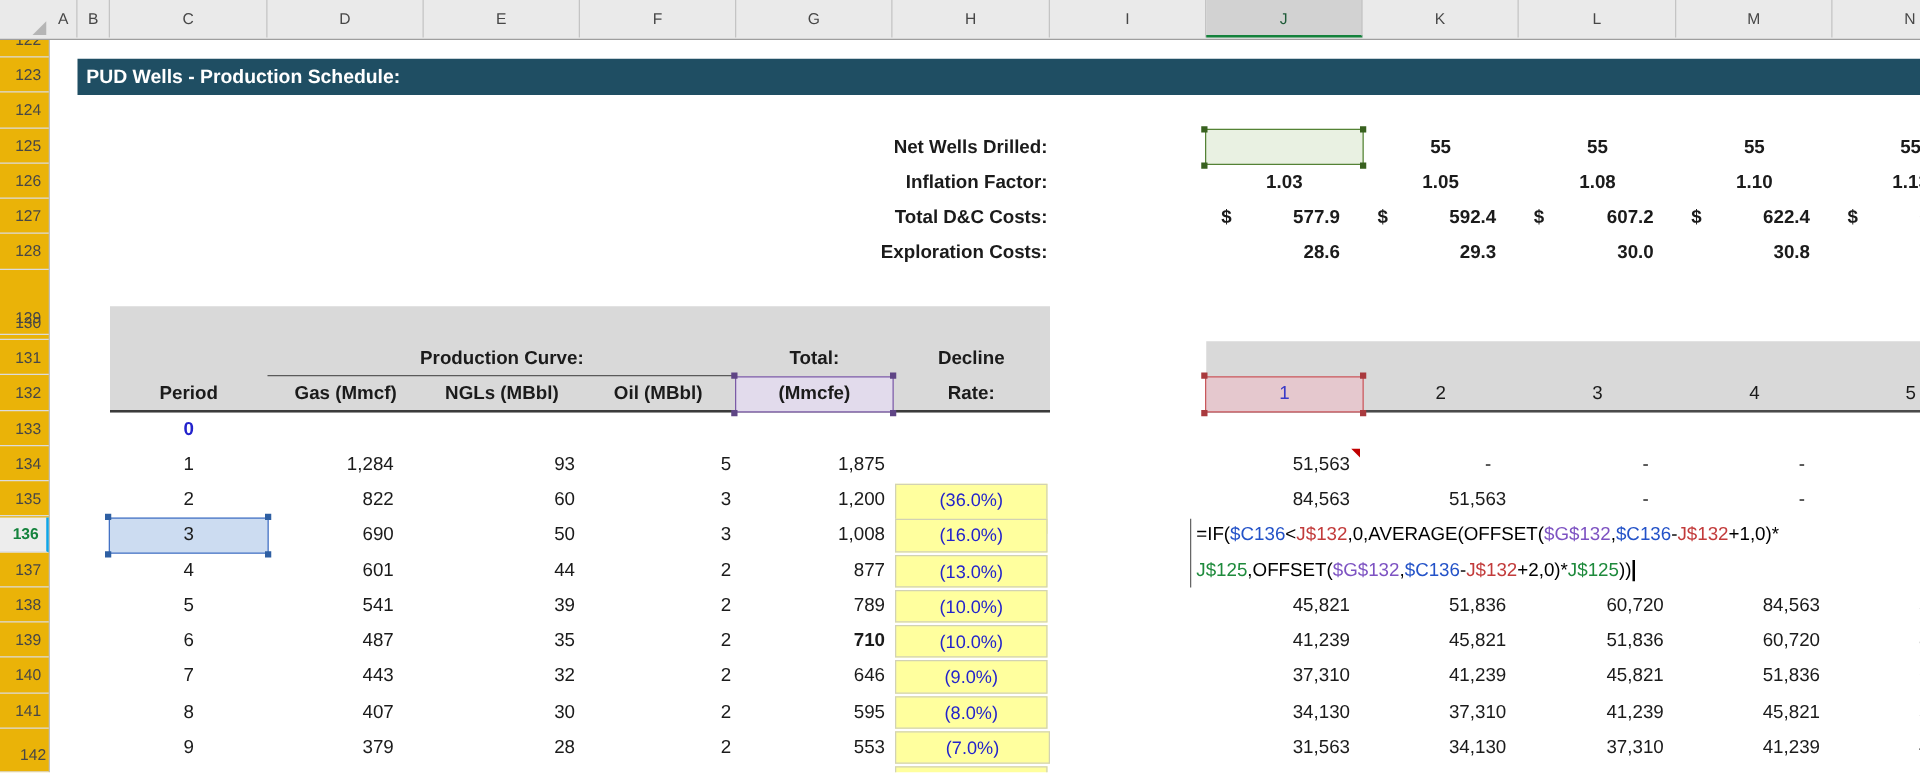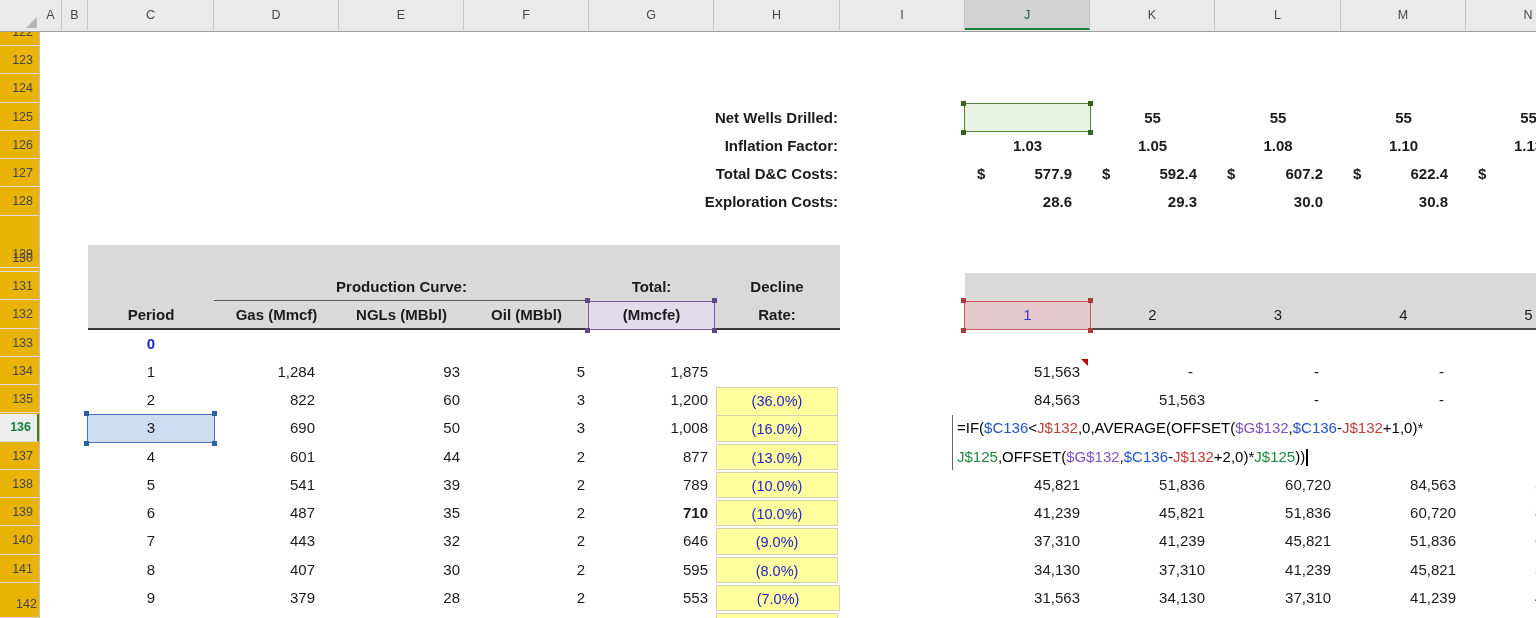--- a/index.html
+++ b/index.html
@@ -7,37 +7,38 @@
          font-family:"Liberation Sans", sans-serif;-webkit-font-smoothing:antialiased;}
   .cell{position:absolute;height:28px;line-height:28px;font-size:15px;color:#1b1b1b;white-space:nowrap;overflow:visible;}
   .bold{font-weight:bold;}
   .right{text-align:right;}
   .center{text-align:center;}
   .hdr-strip{position:absolute;left:0;top:0;width:1536px;height:31px;background:#EAEAEA;border-bottom:1px solid #9E9E9E;z-index:40;}
   .col-hdr{position:absolute;top:0;height:30px;line-height:30px;text-align:center;font-size:12.5px;color:#474747;border-right:1px solid #C4C4C4;box-sizing:border-box;}
   .col-hdr.sel{background:#D2D2D2;border-bottom:2px solid #14823C;color:#1E5B38;}
   .rowhdr-strip{position:absolute;left:0;top:31px;width:40px;height:587px;background:#eab308;border-right:1px solid #BFBFBF;z-index:30;box-sizing:border-box;}
   .row-hdr{position:absolute;left:0;width:39px;text-align:right;padding-right:6px;box-sizing:border-box;font-size:12.5px;color:#474747;border-bottom:1px solid #DCDCDC;}
-  .row-hdr.sel{color:#14823C;font-weight:bold;border-right:2px solid #4d7c0f;background:#EDEDED;}
+  .row-hdr.sel{color:#14823C;font-weight:bold;border-right:2px solid #0ea5e9;background:#EDEDED;}
   .corner{position:absolute;left:0;top:0;width:40px;height:31px;z-index:45;}
   .corner .tri{position:absolute;right:3px;bottom:3px;width:0;height:0;border-bottom:11px solid #B5B5B5;border-left:11px solid transparent;}
   .titlebar{position:absolute;left:62px;top:47px;width:1474px;height:29px;background:#1F4E63;color:#fff;font-weight:bold;font-size:15.5px;line-height:29px;padding-left:7px;box-sizing:border-box;}
   .grayblock{position:absolute;background:#D9D9D9;}
   .refbox{position:absolute;box-sizing:border-box;}
   .refbox .hd{position:absolute;width:5px;height:5px;}
   .yellow{position:absolute;background:#FFFF9E;border:1px solid #D2D2B4;box-sizing:border-box;text-align:center;color:#2323CC;font-size:14.5px;line-height:26px;}
   .formula-bg{position:absolute;background:#FFFFFF;border-left:1.5px solid #666;z-index:20;}
   .fline{position:absolute;height:28px;line-height:28px;font-size:15px;white-space:nowrap;z-index:21;}
   .caret{display:inline-block;width:1.5px;height:17px;background:#000;vertical-align:middle;margin-left:1px;}
   .ctri{position:absolute;width:0;height:0;border-top:7px solid #C00000;border-left:7px solid transparent;z-index:5;}
 </style>
 </head>
 <body>
 
 <div id="sheet">
+  <div class="titlebar">PUD Wells - Production Schedule:</div>
   <div class="hdr-strip" id="colHeaders">
       <div class="col-hdr" style="left: 40px; width: 22px;">A</div>
       <div class="col-hdr" style="left: 62px; width: 26px;">B</div>
       <div class="col-hdr" style="left: 88px; width: 126px;">C</div>
       <div class="col-hdr" style="left: 214px; width: 125px;">D</div>
       <div class="col-hdr" style="left: 339px; width: 125px;">E</div>
       <div class="col-hdr" style="left: 464px; width: 125px;">F</div>
       <div class="col-hdr" style="left: 589px; width: 125px;">G</div>
       <div class="col-hdr" style="left: 714px; width: 126px;">H</div>
       <div class="col-hdr" style="left: 840px; width: 125px;">I</div>

